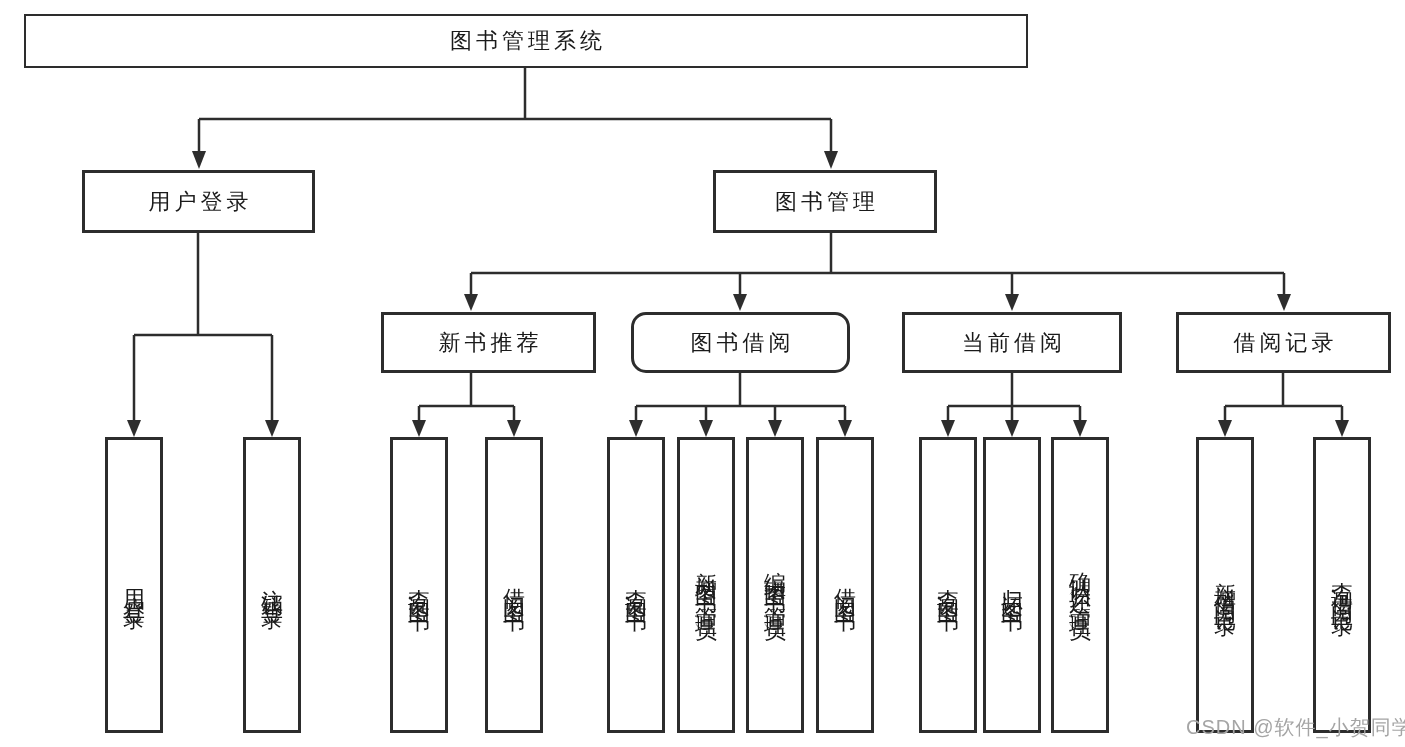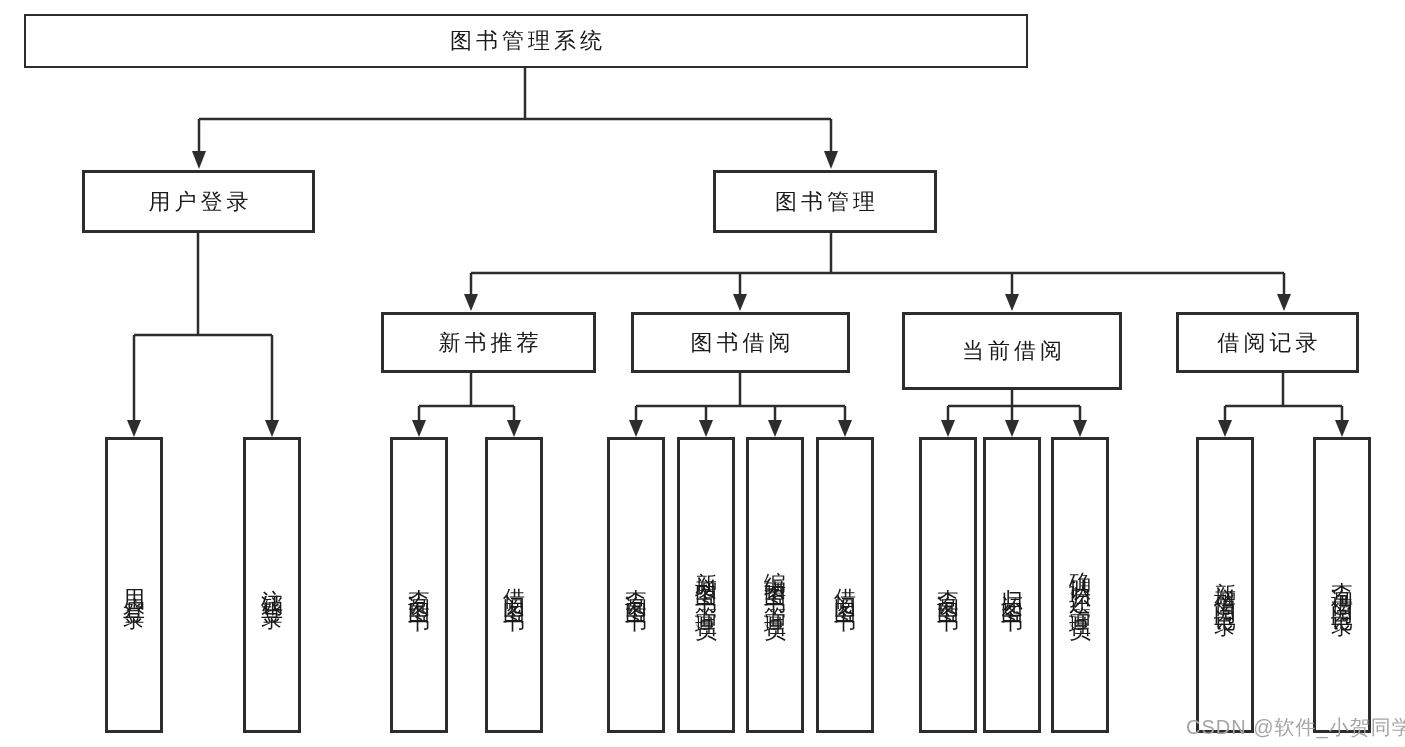--- a/index.html
+++ b/index.html
@@ -118,27 +118,27 @@
   <div class="node" style="left:82px; top:170px; width:233px; height:63px;">
     <span class="h-label">用户登录</span>
   </div>
   <div class="node" style="left:713px; top:170px; width:224px; height:63px;">
     <span class="h-label">图书管理</span>
   </div>
 
   <div class="node" style="left:381px; top:312px; width:215px; height:61px;">
     <span class="h-label">新书推荐</span>
   </div>
-  <div class="node" style="left:631px; top:312px; width:219px; height:61px;">
+  <div class="node" style="left:631px; top:312px; width:219px; height:61px;border-radius:15px;">
     <span class="h-label">图书借阅</span>
   </div>
-  <div class="node" style="left:902px; top:312px; width:220px; height:78px;">
+  <div class="node" style="left:902px; top:312px; width:220px; height:61px;">
     <span class="h-label">当前借阅</span>
   </div>
-  <div class="node" style="left:1176px; top:312px; width:183px; height:61px;">
+  <div class="node" style="left:1176px; top:312px; width:215px; height:61px;">
     <span class="h-label">借阅记录</span>
   </div>
 
   <div class="node leaf" style="left:105px; top:437px; width:58px; height:296px;">
     <span class="v-label">用户登录</span>
   </div>
   <div class="node leaf" style="left:243px; top:437px; width:58px; height:296px;">
     <span class="v-label">注销登录</span>
   </div>
 

